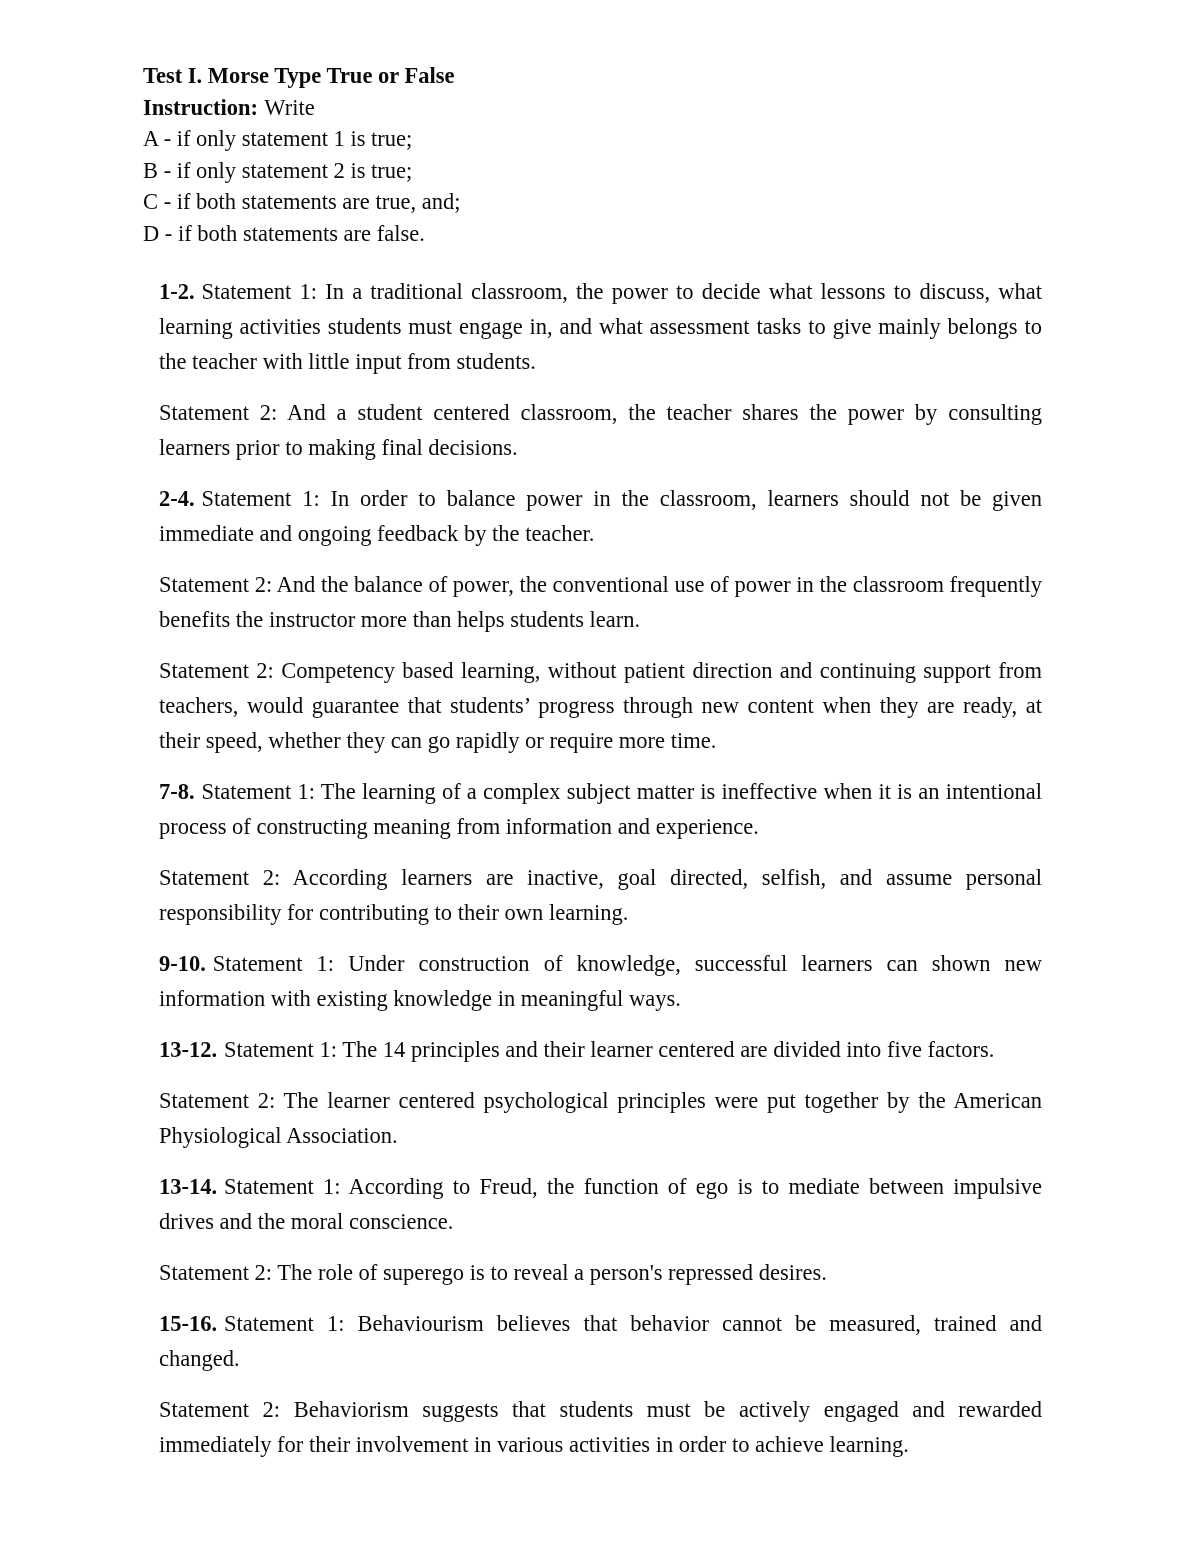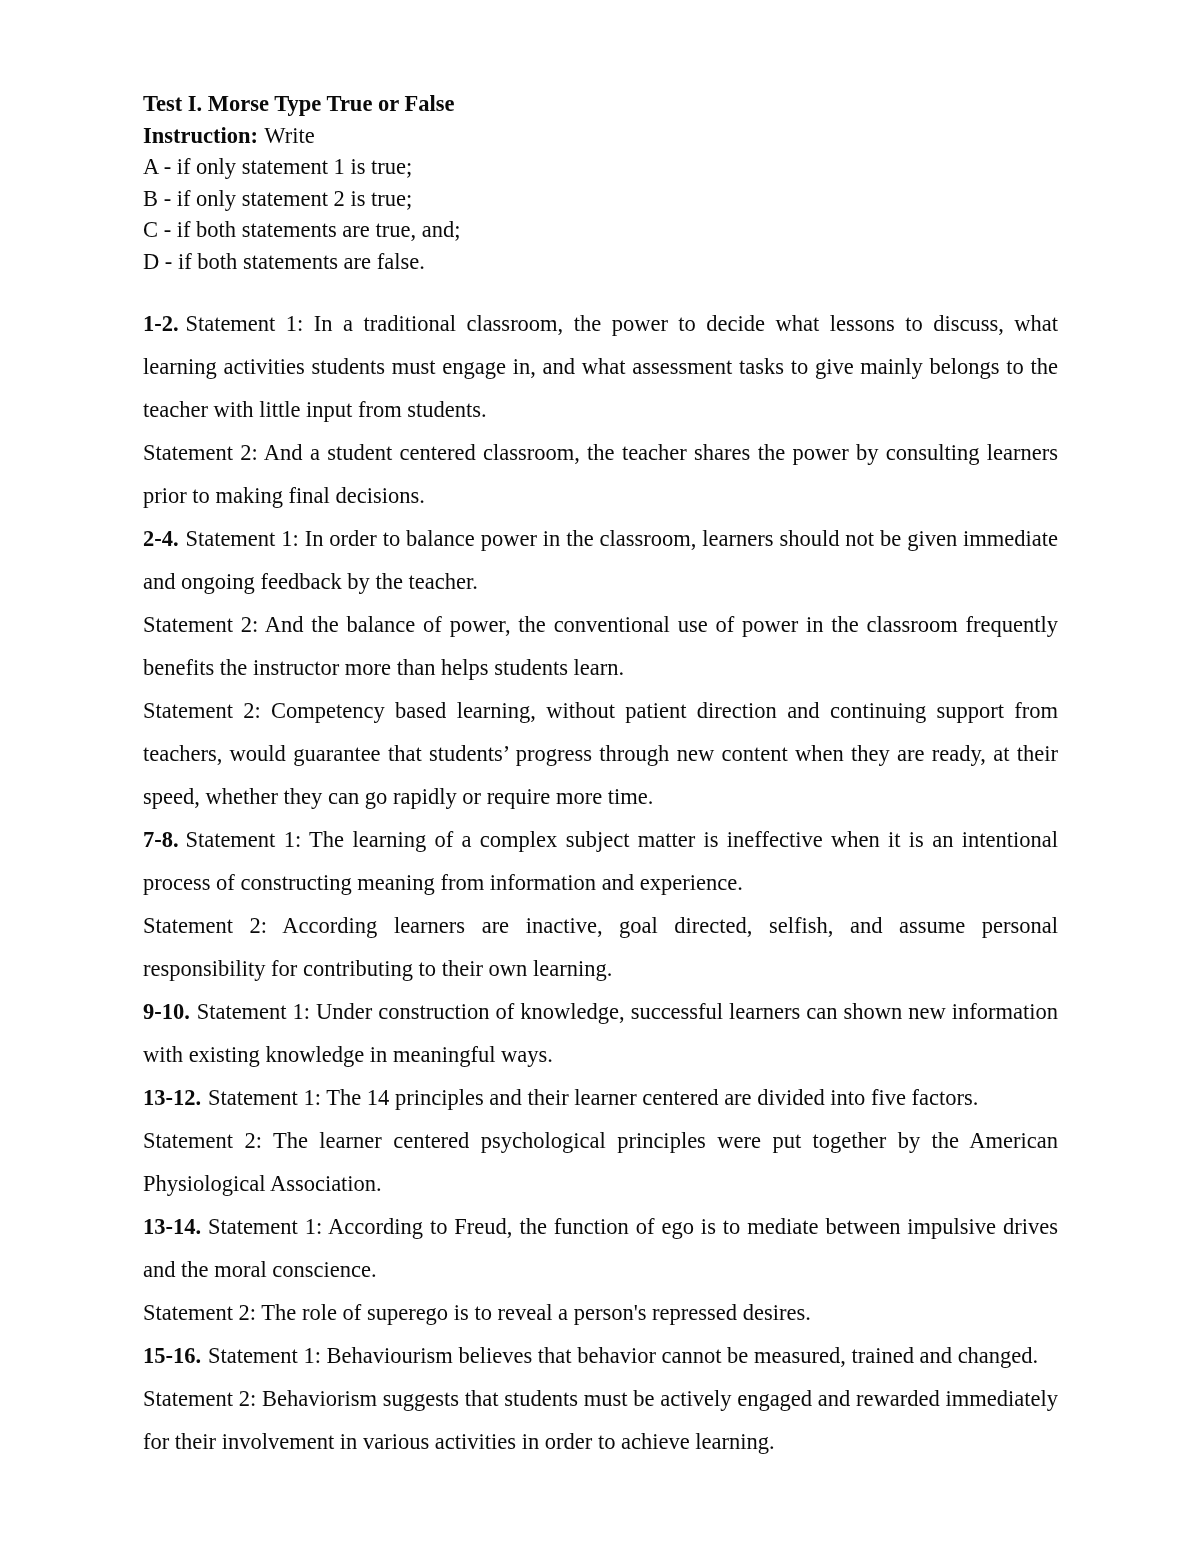--- a/index.html
+++ b/index.html
@@ -2,30 +2,30 @@
 <html><head>
 <meta charset="utf-8">
 <style>
   html, body { margin: 0; padding: 0; background: #ffffff; }
   .page {
     width: 1200px;
     height: 1509px;
     box-sizing: border-box;
     background: #ffffff;
     color: #0a0a0a;
-    padding: 88px 142px 0 143px;
+    padding: 60px 142px 0 143px;
     font-family: "Liberation Serif", "DejaVu Serif", serif;
     font-size: 22.5px;
     overflow: hidden;
   }
   .hline { margin: 0; line-height: 31.5px; text-align: left; }
   .bold { font-weight: bold; }
   .instr-text { margin-left: 0.28em; }
   .body-block { margin-top: 25px; }
-  .body-line { margin: 0; line-height: 43px; text-align: justify; }
+  .body-line { margin: 16px; line-height: 35px; text-align: justify; }
   .qnum { font-weight: bold; margin-right: 0.3em; }
 </style>
 </head>
 <body>
 
 <div class="page">
 
   <header>
     <p class="hline bold">Test I. Morse Type True or False</p>
     <p class="hline"><span class="bold">Instruction:</span><span class="instr-text">Write</span></p>

